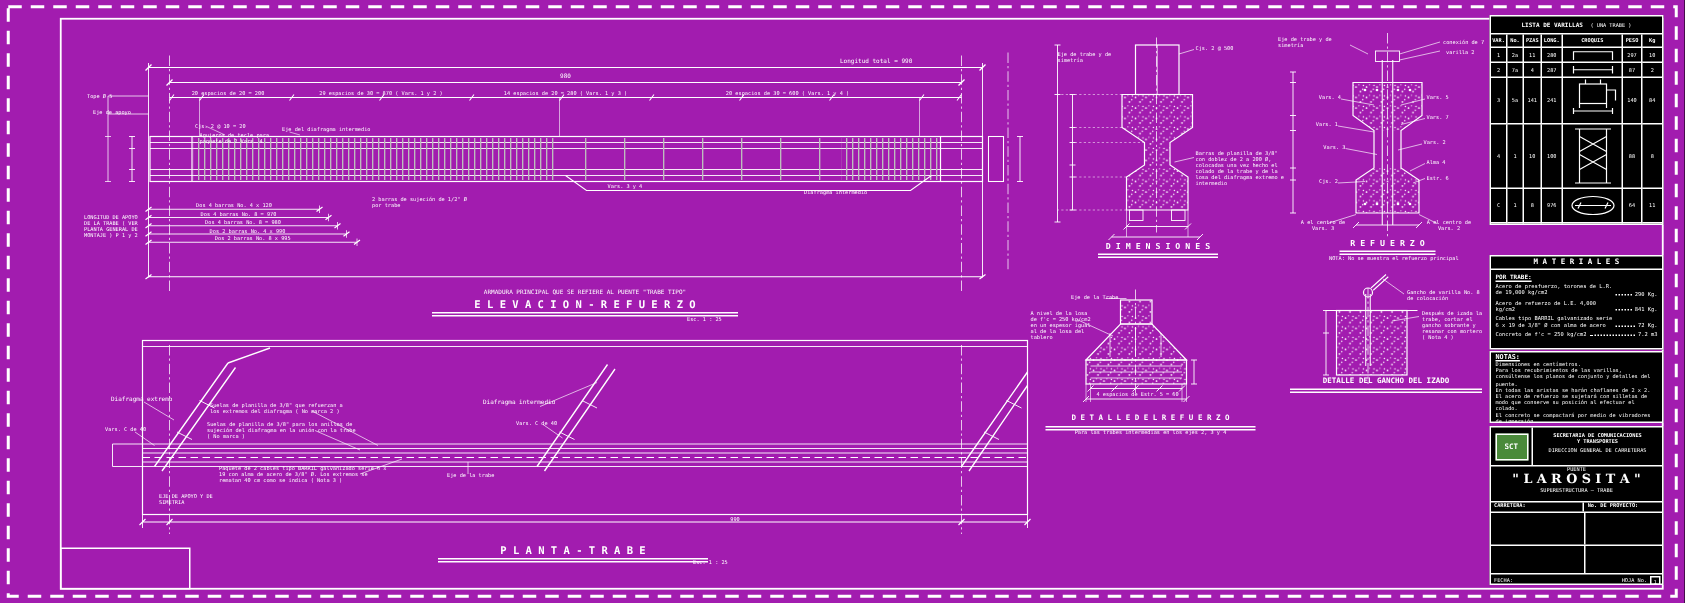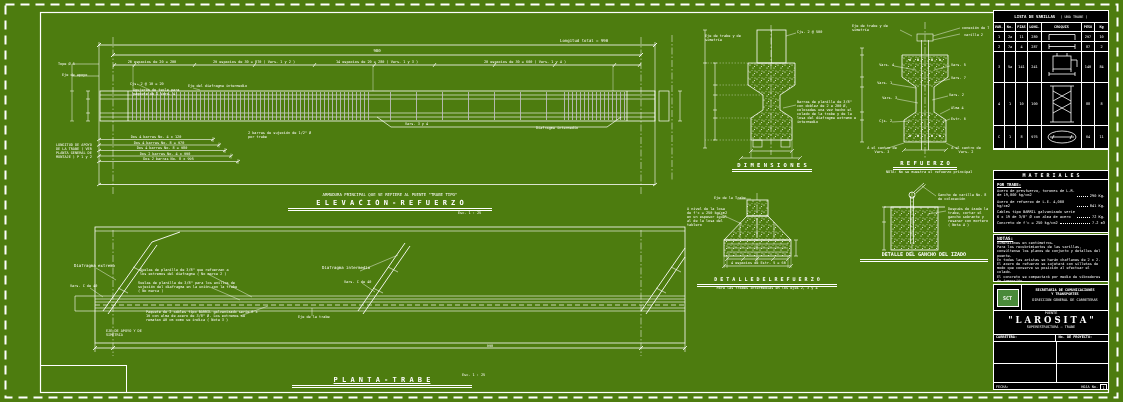--- a/index.html
+++ b/index.html
@@ -1,16 +1,16 @@
 <!DOCTYPE html>
 <html><head>
 <meta charset="utf-8">
 <style>
   html,body{margin:0;padding:0;background:#000;}
-  #sheet{position:relative;width:1123px;height:402px;background:#4d7c0f;overflow:hidden;
+  #sheet{position:relative;width:1123px;height:402px;background:#a21caf;overflow:hidden;
          font-family:"DejaVu Sans Mono","Liberation Mono",monospace;color:#fff;}
   #linework{position:absolute;left:0;top:0;}
   .t{position:absolute;color:#fff;white-space:nowrap;line-height:1.15;}
   .wrap{white-space:normal;}
   .c{text-align:center;}
   .r{text-align:right;}
   .b{font-weight:bold;}
   .f3{font-size:3.5px;}
   .f4{font-size:4px;}
   .f45{font-size:4.5px;}
@@ -195,21 +195,21 @@
   <div class="t f4" style="left:74px;top:264px;">Diafragma extremo</div>
   <div class="t f3" style="left:70px;top:284px;">Vars. C de 40</div>
   <div class="t f3 wrap" style="left:140px;top:268px;width:96px;">Suelas de planilla de 3/8" que refuerzan a los extremos del diafragma ( No marca 2 )</div>
   <div class="t f3 wrap" style="left:138px;top:281px;width:102px;">Suelas de planilla de 3/8" para los anillos de sujeción del diafragma en la unión con la trabe ( No marca )</div>
   <div class="t f3 wrap" style="left:146px;top:310px;width:112px;">Paquete de 2 cables tipo BARRIL galvanizado serie 6 x 19 con alma de acero de 3/8" Ø. Los extremos se rematan 40 cm como se indica ( Nota 3 )</div>
   <div class="t f3" style="left:298px;top:315px;">Eje de la trabe</div>
   <div class="t f4" style="left:322px;top:266px;">Diafragma intermedio</div>
   <div class="t f3" style="left:344px;top:280px;">Vars. C de 40</div>
   <div class="t f3 wrap" style="left:106px;top:329px;width:42px;">EJE DE APOYO Y DE SIMETRIA</div>
   <div class="t f3 c" style="left:470px;top:344px;width:40px;">990</div>
-  <div class="t f7 b c uu" style="left:292px;top:376px;width:180px;text-decoration:underline;">P L A N T A   -   T R A B E</div>
+  <div class="t f7 b c uu" style="left:292px;top:363px;width:180px;">P L A N T A   -   T R A B E</div>
   <div class="t f3" style="left:462px;top:373px;">Esc. 1 : 25</div>
 
   <div class="t f3 wrap" style="left:705px;top:34px;width:46px;">Eje de trabe y de simetría</div>
   <div class="t f3" style="left:797px;top:30px;">Cjs. 2 @ 500</div>
   <div class="t f3 wrap" style="left:797px;top:100px;width:62px;">Barras de planilla de 3/8" con doblez de 2 a 200 Ø, colocadas una vez hecho el colado de la trabe y de la losa del diafragma extremo e intermedio</div>
   <div class="t f55 b c uu" style="left:732px;top:162px;width:80px;">D I M E N S I O N E S</div>
 
   <div class="t f3 wrap" style="left:852px;top:24px;width:44px;">Eje de trabe y de simetría</div>
   <div class="t f3" style="left:962px;top:26px;">conexión de 7</div>
   <div class="t f3" style="left:964px;top:32.5px;">varilla 2</div>

